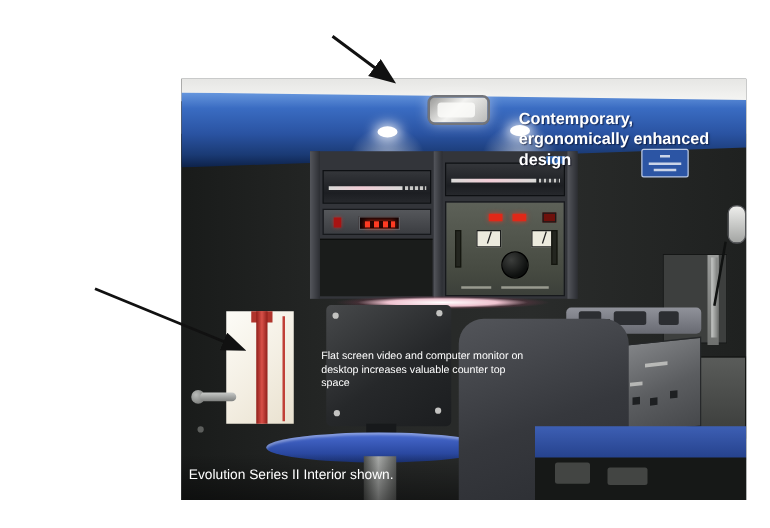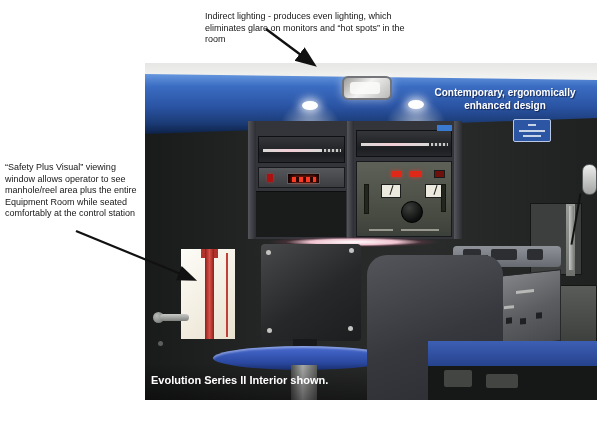--- a/index.html
+++ b/index.html
@@ -156,34 +156,32 @@
   .desk-right-dark i:nth-child(1){ left:16px; top:4px; width:28px; height:17px; }
   .desk-right-dark i:nth-child(2){ left:58px; top:8px; width:32px; height:14px; }
   .floor-shadow { left:0; top:300px; width:290px; height:37px;
             background:linear-gradient(rgba(0,0,0,0), rgba(0,0,0,.45)); }
 
   
   .photo-label { color:#ffffff; font-size:8.5px; line-height:1.3; }
   #label-components { left:24px; top:121px; width:176px; }
   #label-flatscreen { left:112px; top:216px; width:162px; }
   #label-ergonomic { left:288px; top:284px; width:160px; text-shadow:1px 1px 1px rgba(0,0,0,.9); }
-  #label-design { left:270px; top:24px; width:180px; font-size:10px; font-weight:bold; text-align:center;
+  #label-design { left:270px; top:24px; width:180px; font-size:13px; font-weight:bold; text-align:left;
             line-height:1.25; text-shadow:1px 1px 1px rgba(0,0,20,.55); }
-  #photo-caption { left:6px; top:311px; width:260px; color:#fff; font-size:11px; font-weight:bold; }
+  #photo-caption { left:6px; top:311px; width:260px; color:#fff; font-size:11px; font-weight:normal; }
 
   
   #arrows { left:0; top:0; width:616px; height:422px; pointer-events:none; }
 </style>
 </head>
 <body>
 
 <div id="canvas">
 
-  <div class="abs callout" id="callout-top">Indirect lighting - produces even lighting, which eliminates glare on monitors and “hot spots” in the room</div>
-  <div class="abs callout" id="callout-left">“Safety Plus Visual” viewing window allows operator to see manhole/reel area plus the entire Equipment Room while seated comfortably at the control station</div>
 
   <div class="abs" id="photo">
 
     <div class="abs ceiling"></div>
     <div class="abs wall"></div>
     <div class="abs valance"></div>
 
     <div class="abs light-glow a"></div>
     <div class="abs light-glow b"></div>
     <div class="abs light-fixture"></div>
@@ -278,20 +276,21 @@
     <div class="abs pedestal"></div>
     <div class="abs floor-shadow"></div>
     <div class="abs chair"></div>
     <div class="abs desk-right-blue"></div>
     <div class="abs desk-right-dark">
         <i></i>
         <i></i>
       </div>
 
     <div class="abs photo-label" id="label-design">Contemporary, ergonomically enhanced design</div>
+    <div class="abs photo-label" id="label-flatscreen">Flat screen video and computer monitor on desktop increases valuable counter top space</div>
     <div class="abs" id="photo-caption">Evolution Series II Interior shown.</div>
   </div>
 
   <svg class="abs" id="arrows" width="616" height="422" viewBox="0 0 616 422">
     <defs>
       <marker id="ah" markerWidth="9" markerHeight="8" refX="7" refY="3.5" orient="auto">
         <path d="M0,0 L9,3.5 L0,7 Z" fill="#111"></path>
       </marker>
     </defs>
     <line x1="266" y1="29" x2="313" y2="64" stroke="#111" stroke-width="2.4" marker-end="url(#ah)"></line>

